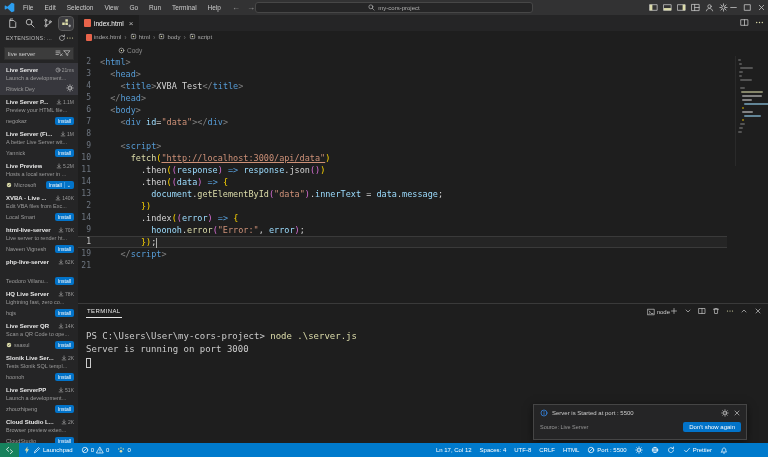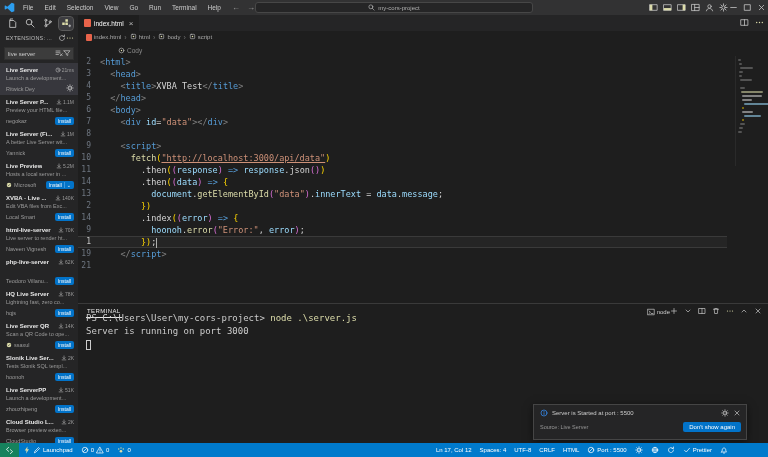--- a/index.html
+++ b/index.html
@@ -72,21 +72,21 @@
   #minimap { position:absolute; left:657px; top:25px; width:31px; height:110px; border-left:1px solid #2a2a2a; }
   #minimap .mb { position:absolute; height:2px; border-radius:1px; opacity:.55; }
 
   
   #panel { position:absolute; left:78px; top:303px; width:690px; height:140px; background:#1e1e1e; border-top:1px solid #3a3a3a; }
   #panel-head { height:15px; display:flex; align-items:center; padding:0 6px 0 8px; }
   #panel-tab { font-size:6px; letter-spacing:.4px; color:#e7e7e7; border-bottom:1px solid #e7e7e7; padding:2px 1px 3px; }
   #panel-head .sp { flex:1; }
   #panel-actions { display:flex; align-items:center; gap:6px; color:#c5c5c5; }
   #term-profile { display:flex; align-items:center; gap:2px; font-size:6px; color:#cccccc; }
-  #term { position:absolute; left:8px; top:8px; font-family:"DejaVu Sans Mono",monospace; font-size:9px; line-height:13px; color:#cccccc; }
+  #term { position:absolute; left:8px; top:26px; font-family:"DejaVu Sans Mono",monospace; font-size:9px; line-height:13px; color:#cccccc; }
   #term .cmd { color:#dcdcaa; }
   #term-cursor { display:inline-block; width:5px; height:10px; border:1px solid #cccccc; vertical-align:middle; }
 
   
   #notif { position:absolute; left:533px; top:404px; width:214px; height:36px; background:#252526;
            border:1px solid #454545; box-shadow:0 2px 8px rgba(0,0,0,.5); }
   #notif .r1 { display:flex; align-items:center; gap:4px; padding:4px 5px 0 6px; }
   #notif .msg { font-size:6px; color:#cccccc; flex:1; white-space:nowrap; overflow:hidden; }
   #notif .r2 { display:flex; align-items:center; padding:5px 5px 0 6px; }
   #notif .src { font-size:5.5px; color:#989898; flex:1; }

